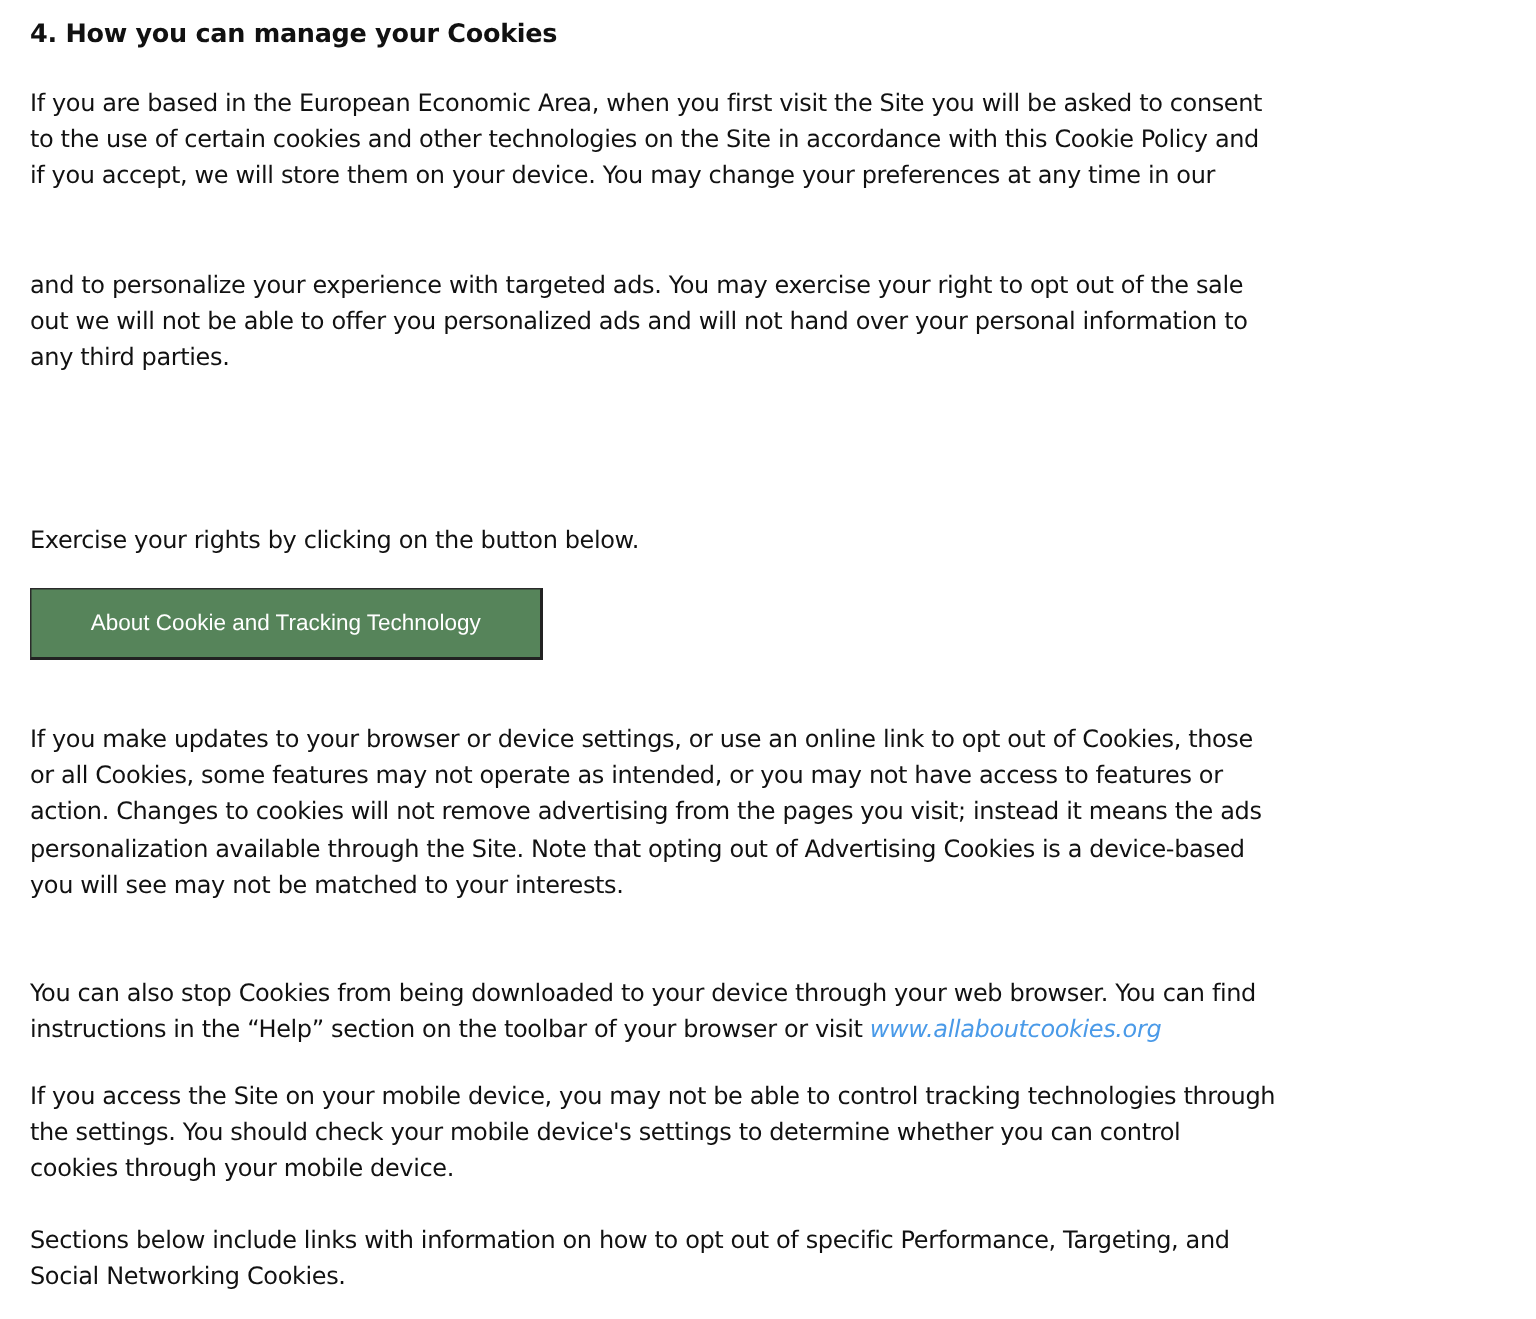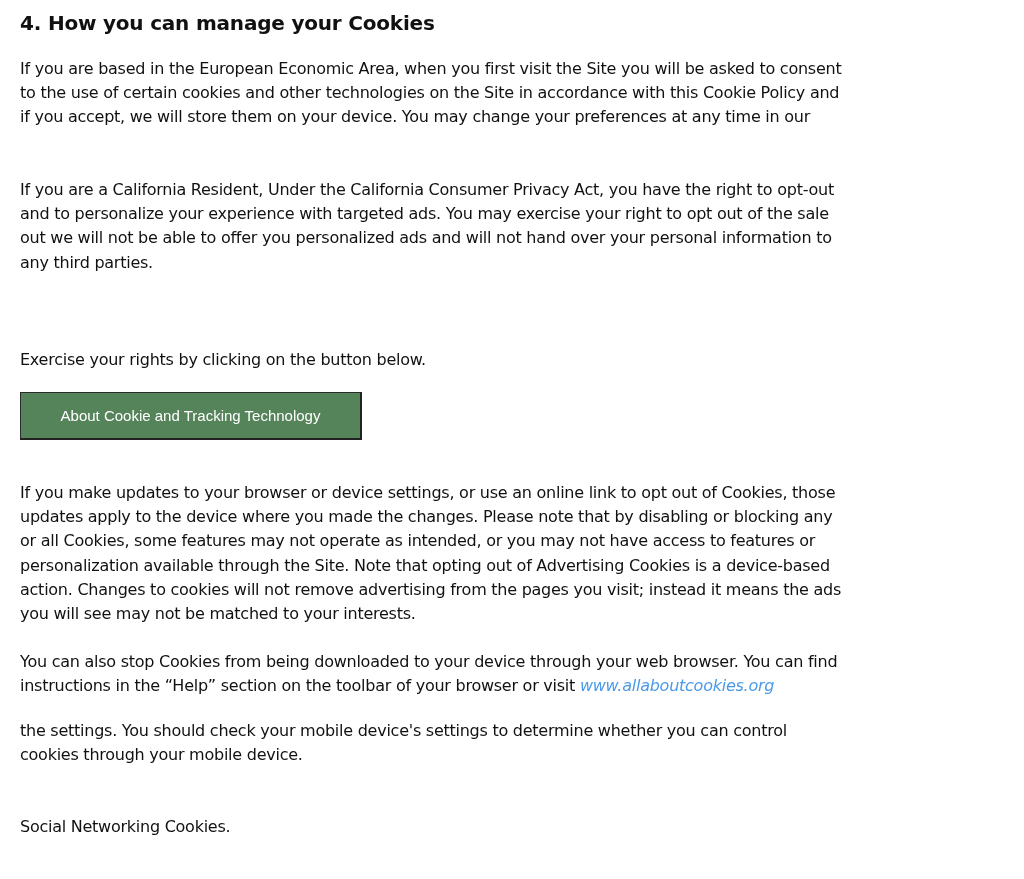--- a/index.html
+++ b/index.html
@@ -4,21 +4,21 @@
 <style>
   html, body { margin: 0; padding: 0; background: #ffffff; }
   body {
     width: 1024px; height: 879px; overflow: hidden;
     font-family: "DejaVu Sans", sans-serif;
     color: #111111;
   }
   .page { position: relative; width: 1024px; height: 879px; }
   .heading {
     position: absolute; left: 20px; top: 9px;
-    font-size: 20px; font-weight: bold; letter-spacing: -0.2px;
+    font-size: 17px; font-weight: bold; letter-spacing: -0.2px;
     line-height: 28px; margin: 0; white-space: nowrap;
   }
   .para {
     position: absolute; left: 20px; margin: 0;
     font-size: 16px; line-height: 24.2px; letter-spacing: -0.25px;
     white-space: nowrap;
   }
   .para .line { display: block; height: 24.2px; }
   .link { color: #4a9ae8; text-decoration: none; font-style: italic; }
   .btn {
@@ -37,48 +37,48 @@
 
   <h2 class="heading">4. How you can manage your Cookies</h2>
 
   <p class="para" style="top:57px">
     <span class="line">If you are based in the European Economic Area, when you first visit the Site you will be asked to consent</span>
     <span class="line">to the use of certain cookies and other technologies on the Site in accordance with this Cookie Policy and</span>
     <span class="line">if you accept, we will store them on your device. You may change your preferences at any time in our</span>
   </p>
 
   <p class="para" style="top:178px">
-    <span class="line">If you are a California Resident, Under the California Consumer Privacy Act, you have the right to opt-out</span>
     <span class="line">and to personalize your experience with targeted ads. You may exercise your right to opt out of the sale</span>
     <span class="line">out we will not be able to offer you personalized ads and will not hand over your personal information to</span>
     <span class="line">any third parties.</span>
   </p>
 
   <p class="para" style="top:348px">
     <span class="line">Exercise your rights by clicking on the button below.</span>
   </p>
 
   <button class="btn">About Cookie and Tracking Technology</button>
 
   <p class="para" style="top:481px">
     <span class="line">If you make updates to your browser or device settings, or use an online link to opt out of Cookies, those</span>
-    <span class="line">updates apply to the device where you made the changes. Please note that by disabling or blocking any</span>
     <span class="line">or all Cookies, some features may not operate as intended, or you may not have access to features or</span>
+    <span class="line">action. Changes to cookies will not remove advertising from the pages you visit; instead it means the ads</span>
     <span class="line">personalization available through the Site. Note that opting out of Advertising Cookies is a device-based</span>
-    <span class="line">action. Changes to cookies will not remove advertising from the pages you visit; instead it means the ads</span>
     <span class="line">you will see may not be matched to your interests.</span>
   </p>
 
   <p class="para" style="top:650px">
     <span class="line">You can also stop Cookies from being downloaded to your device through your web browser. You can find</span>
     <span class="line"><span>instructions in the “Help” section on the toolbar of your browser or visit </span><a class="link" href="#">www.allaboutcookies.org</a></span>
   </p>
 
   <p class="para" style="top:719px">
+    <span class="line">If you access the Site on your mobile device, you may not be able to control tracking technologies through</span>
     <span class="line">the settings. You should check your mobile device's settings to determine whether you can control</span>
     <span class="line">cookies through your mobile device.</span>
   </p>
 
   <p class="para" style="top:815px">
+    <span class="line">Sections below include links with information on how to opt out of specific Performance, Targeting, and</span>
     <span class="line">Social Networking Cookies.</span>
   </p>
 
 </div>
 
 </body></html>

